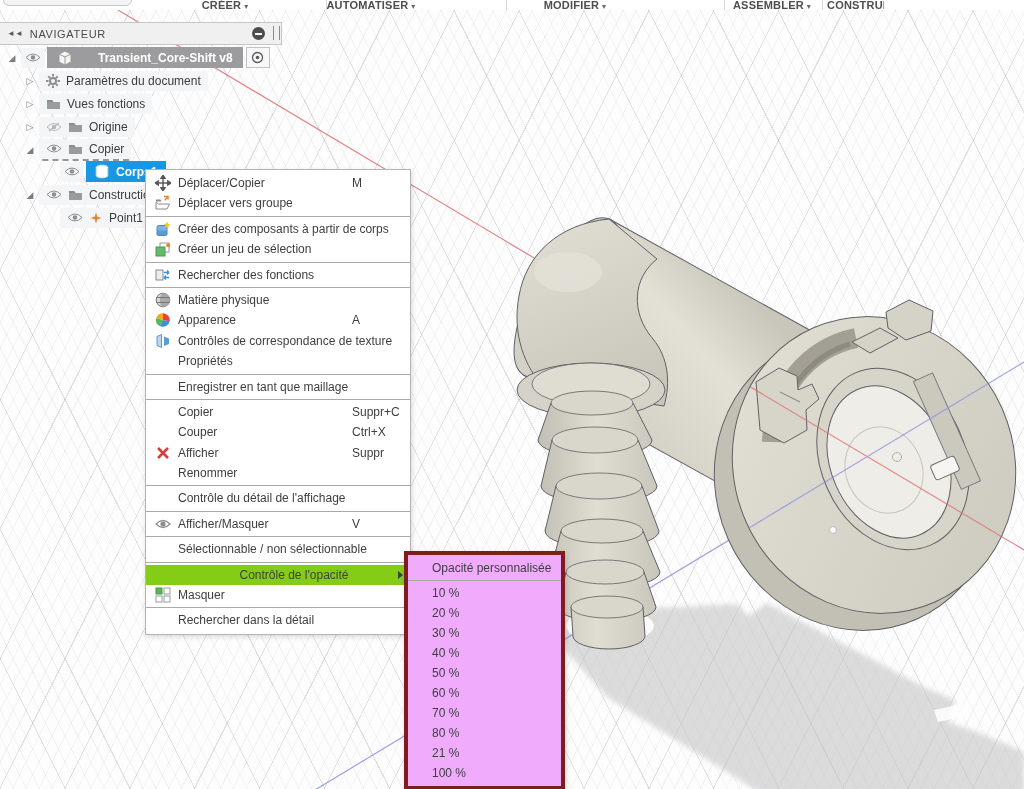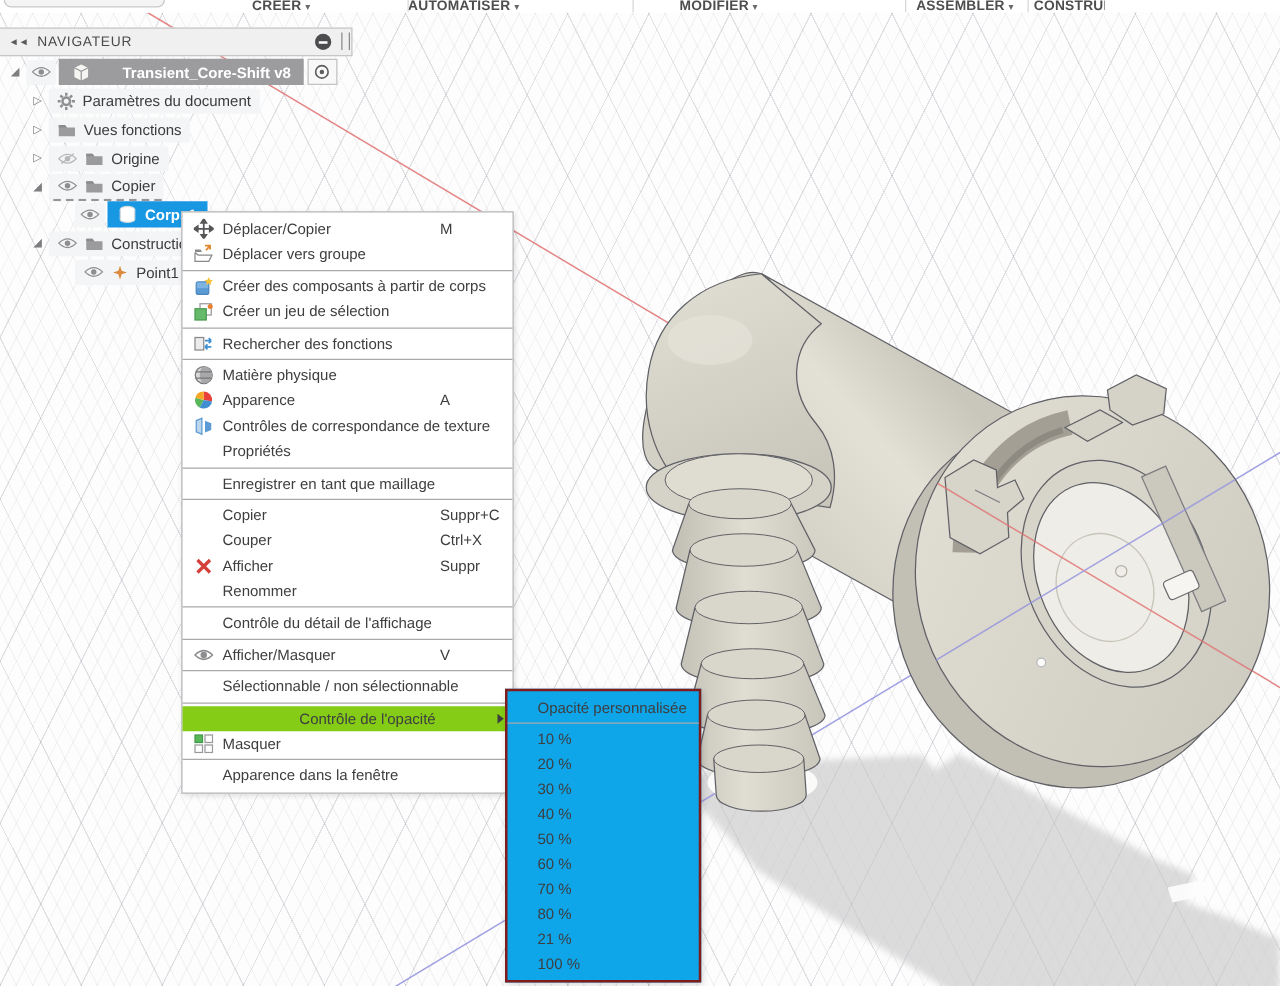--- a/index.html
+++ b/index.html
@@ -56,22 +56,22 @@
         border:1px solid #b4b4b6;box-shadow:1px 2px 5px rgba(0,0,0,.14);z-index:20;
         padding:3px 0;font-size:12px;color:#3e3e40;}
   .menu .item{position:relative;height:20.4px;line-height:20.4px;padding-left:32px;}
   .menu .item.hl{background:#84cc16;text-align:center;}
   .item .ic{position:absolute;left:9px;top:2px;width:16px;height:16px;display:inline-flex;}
   .item .sc{position:absolute;left:206px;top:0;}
   .item .sub-arrow{position:absolute;right:7px;top:6px;width:0;height:0;
        border-left:5px solid #3e3e40;border-top:4px solid transparent;border-bottom:4px solid transparent;}
   .msep{border-top:1px solid #a9a9ab;margin:2px 0;}
 
-  .submenu{position:absolute;left:404px;top:551px;width:153px;background:#0ea5e9;
-        border:2px solid #7f1d1d;box-shadow:1px 2px 5px rgba(0,0,0,.14);z-index:25;
+  .submenu{position:absolute;left:404px;top:551px;width:153px;background:#f0abfc;
+        border:4px solid #7f1d1d;box-shadow:1px 2px 5px rgba(0,0,0,.14);z-index:25;
         padding:3px 0;font-size:12px;color:#3e3e40;}
   .submenu .item{height:20px;line-height:20px;padding-left:24px;}
 </style>
 </head>
 <body>
 
 <div class="canvas">
 <svg class="scene" viewBox="0 0 1024 789">
   <defs>
     <linearGradient id="cylGrad" gradientUnits="userSpaceOnUse" x1="660" y1="200" x2="580" y2="430">
@@ -514,21 +514,21 @@
           <rect x="1" y="1" width="6" height="6" fill="#58b75b" stroke="#459a49"></rect>
           <rect x="9" y="1" width="6" height="6" fill="#fff" stroke="#9a9a9c"></rect>
           <rect x="1" y="9" width="6" height="6" fill="#fff" stroke="#9a9a9c"></rect>
           <rect x="9" y="9" width="6" height="6" fill="#fff" stroke="#9a9a9c"></rect>
         </svg>
       </span>
     <span>Masquer</span>
   </div>
   <div class="msep"></div>
   <div class="item">
-    <span>Apparence dans la fenêtre</span>
+    <span>Rechercher dans la détail</span>
   </div>
 </div>
 
 <div class="submenu">
   <div class="item"><span>Opacité personnalisée</span></div>
   <div class="msep"></div>
   <div class="item"><span>10 %</span></div>
   <div class="item"><span>20 %</span></div>
   <div class="item"><span>30 %</span></div>
   <div class="item"><span>40 %</span></div>

